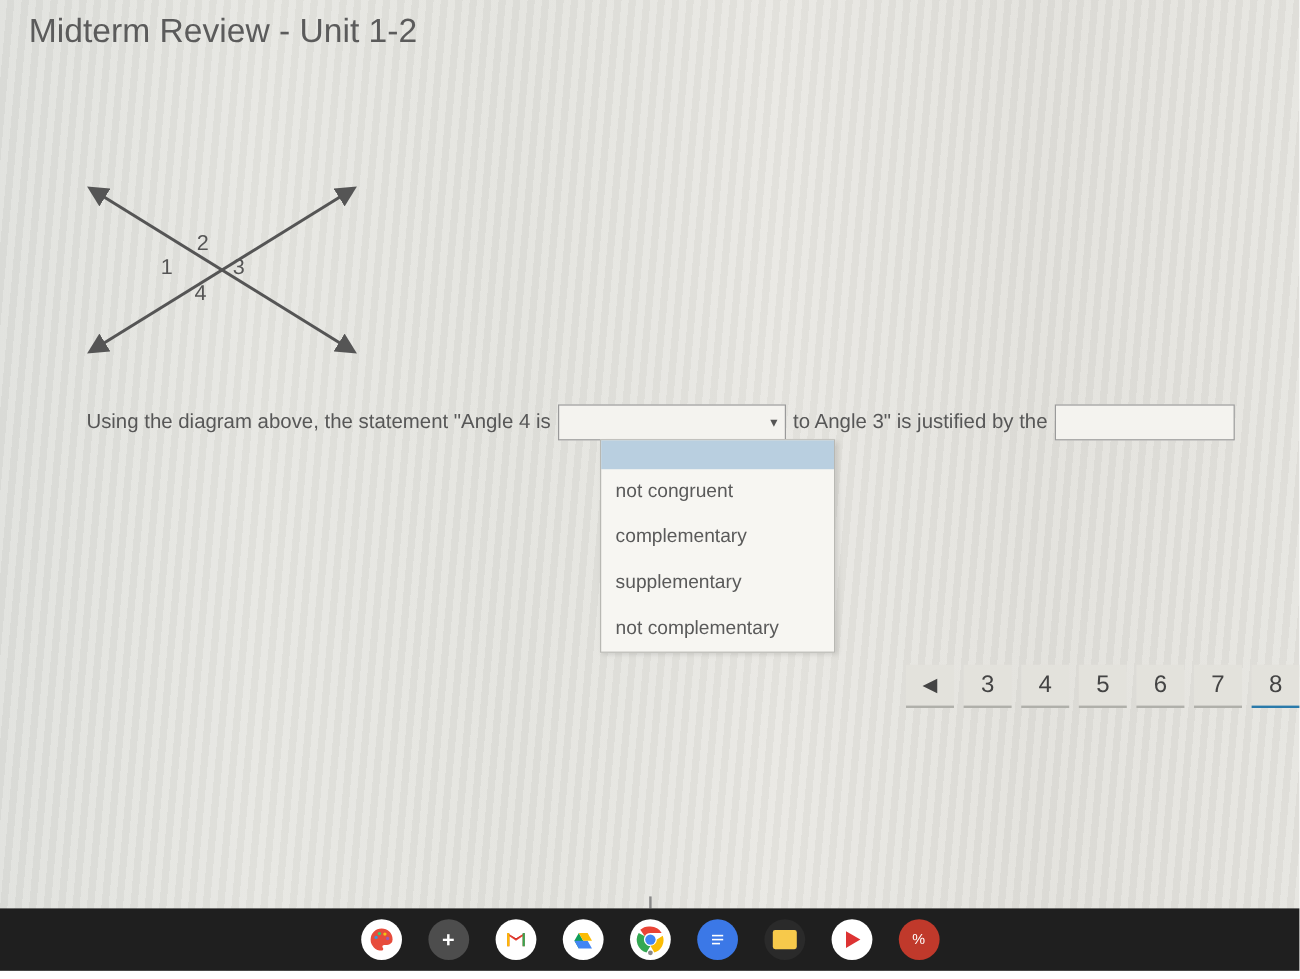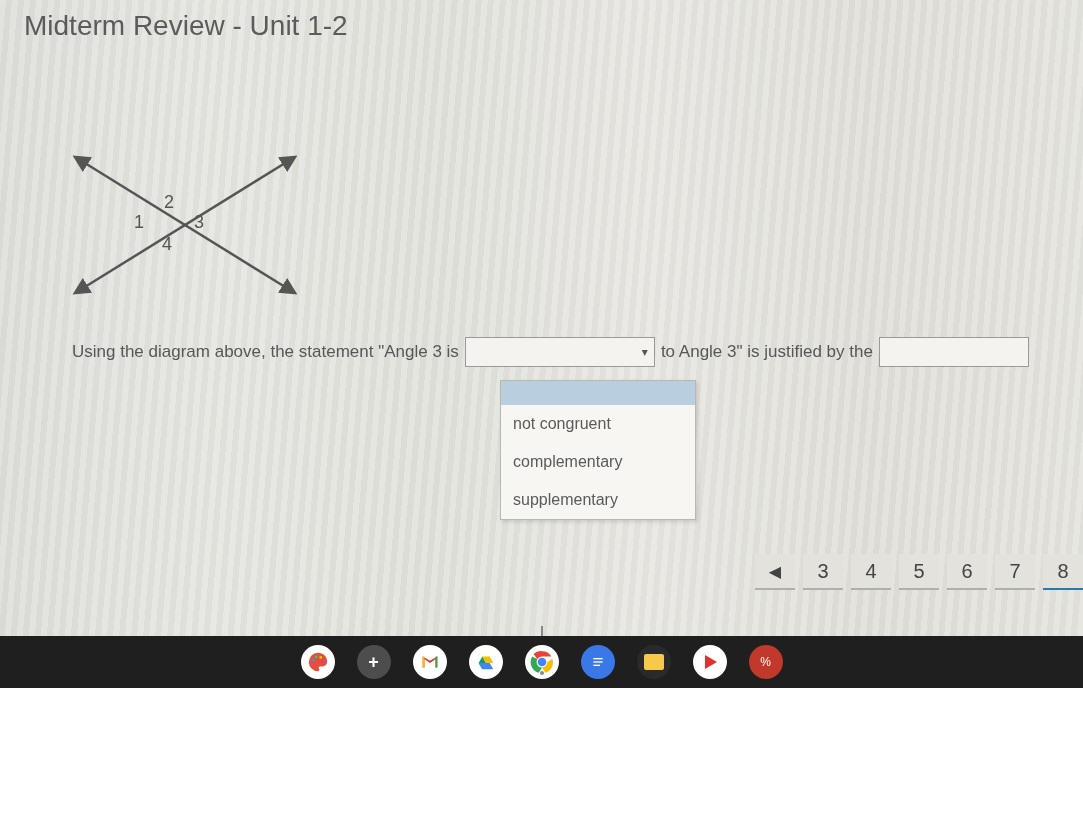--- a/index.html
+++ b/index.html
@@ -1,18 +1,18 @@
 <!DOCTYPE html>
 <html><head>
 <meta charset="utf-8">
 <style>
   * { box-sizing: border-box; margin: 0; padding: 0; }
   html, body { width: 1083px; height: 816px; overflow: hidden; font-family: Arial, Helvetica, sans-serif; }
   .screen {
-    width: 1083px; height: 688px; position: relative;
+    width: 1083px; height: 809px; position: relative;
     background: linear-gradient(90deg, #e0e1dd 0%, #e7e7e2 20%, #e3e3de 40%, #e9e8e3 60%, #e2e1dc 80%, #e6e5e0 100%);
   }
   .moire {
     position:absolute; inset:0;
     background: repeating-linear-gradient(95deg, rgba(255,255,255,0.06) 0 6px, rgba(0,0,0,0.03) 6px 12px);
     pointer-events:none;
   }
   .title {
     position:absolute; top:10px; left:24px;
     font-size:28px; color:#5b5b5b; font-weight:500;
@@ -41,21 +41,21 @@
     width:190px; height:30px; margin:0 6px; padding-right:6px;
     font-size:14px; color:#555;
   }
   .select-box .chev { font-size:12px; color:#555; }
   .input-box {
     display:inline-block; border:1px solid #9a9a9a; background:#f4f3ef;
     width:150px; height:30px; margin-left:6px;
   }
 
   .dropdown {
-    position:absolute; top:380px; left:500px; width:196px;
+    position:absolute; top:366px; left:500px; width:196px;
     background:#f7f6f2; border:1px solid #b8b8b3;
     box-shadow: 2px 2px 4px rgba(0,0,0,0.12);
   }
   .dropdown .opt {
     padding:10px 12px; font-size:16px; color:#5a5a5a; cursor:pointer;
   }
   .dropdown .opt.selected {
     background:#b9cfe0;
     height:24px; padding:4px 12px;
   }
@@ -116,34 +116,35 @@
       <line x1="10" y1="150" x2="220" y2="20" stroke="#555" stroke-width="2.5" marker-start="url(#arr)" marker-end="url(#arr)"></line>
       <line x1="10" y1="20" x2="220" y2="150" stroke="#555" stroke-width="2.5" marker-start="url(#arr)" marker-end="url(#arr)"></line>
     </svg>
     <div class="angle-label label1">1</div>
     <div class="angle-label label2">2</div>
     <div class="angle-label label3">3</div>
     <div class="angle-label label4">4</div>
   </div>
 
   <div class="question-row">
-    <span>Using the diagram above, the statement "Angle 3 is</span>
+    <span>Using the diagram above, the statement "Angle 4 is</span>
     <span class="select-box">
       <span></span>
       <span class="chev">▾</span>
     </span>
     <span>to Angle 3" is justified by the</span>
     <span class="input-box"></span>
   </div>
 
   <div class="dropdown">
     <div class="opt selected"></div>
     <div class="opt">not congruent</div>
     <div class="opt">complementary</div>
     <div class="opt">supplementary</div>
+    <div class="opt">not complementary</div>
   </div>
 
   <div class="pager">
     <div class="pgbtn arrow">◀</div>
     <div class="pgbtn">3</div>
     <div class="pgbtn">4</div>
     <div class="pgbtn">5</div>
     <div class="pgbtn">6</div>
     <div class="pgbtn">7</div>
     <div class="pgbtn last">8</div>

